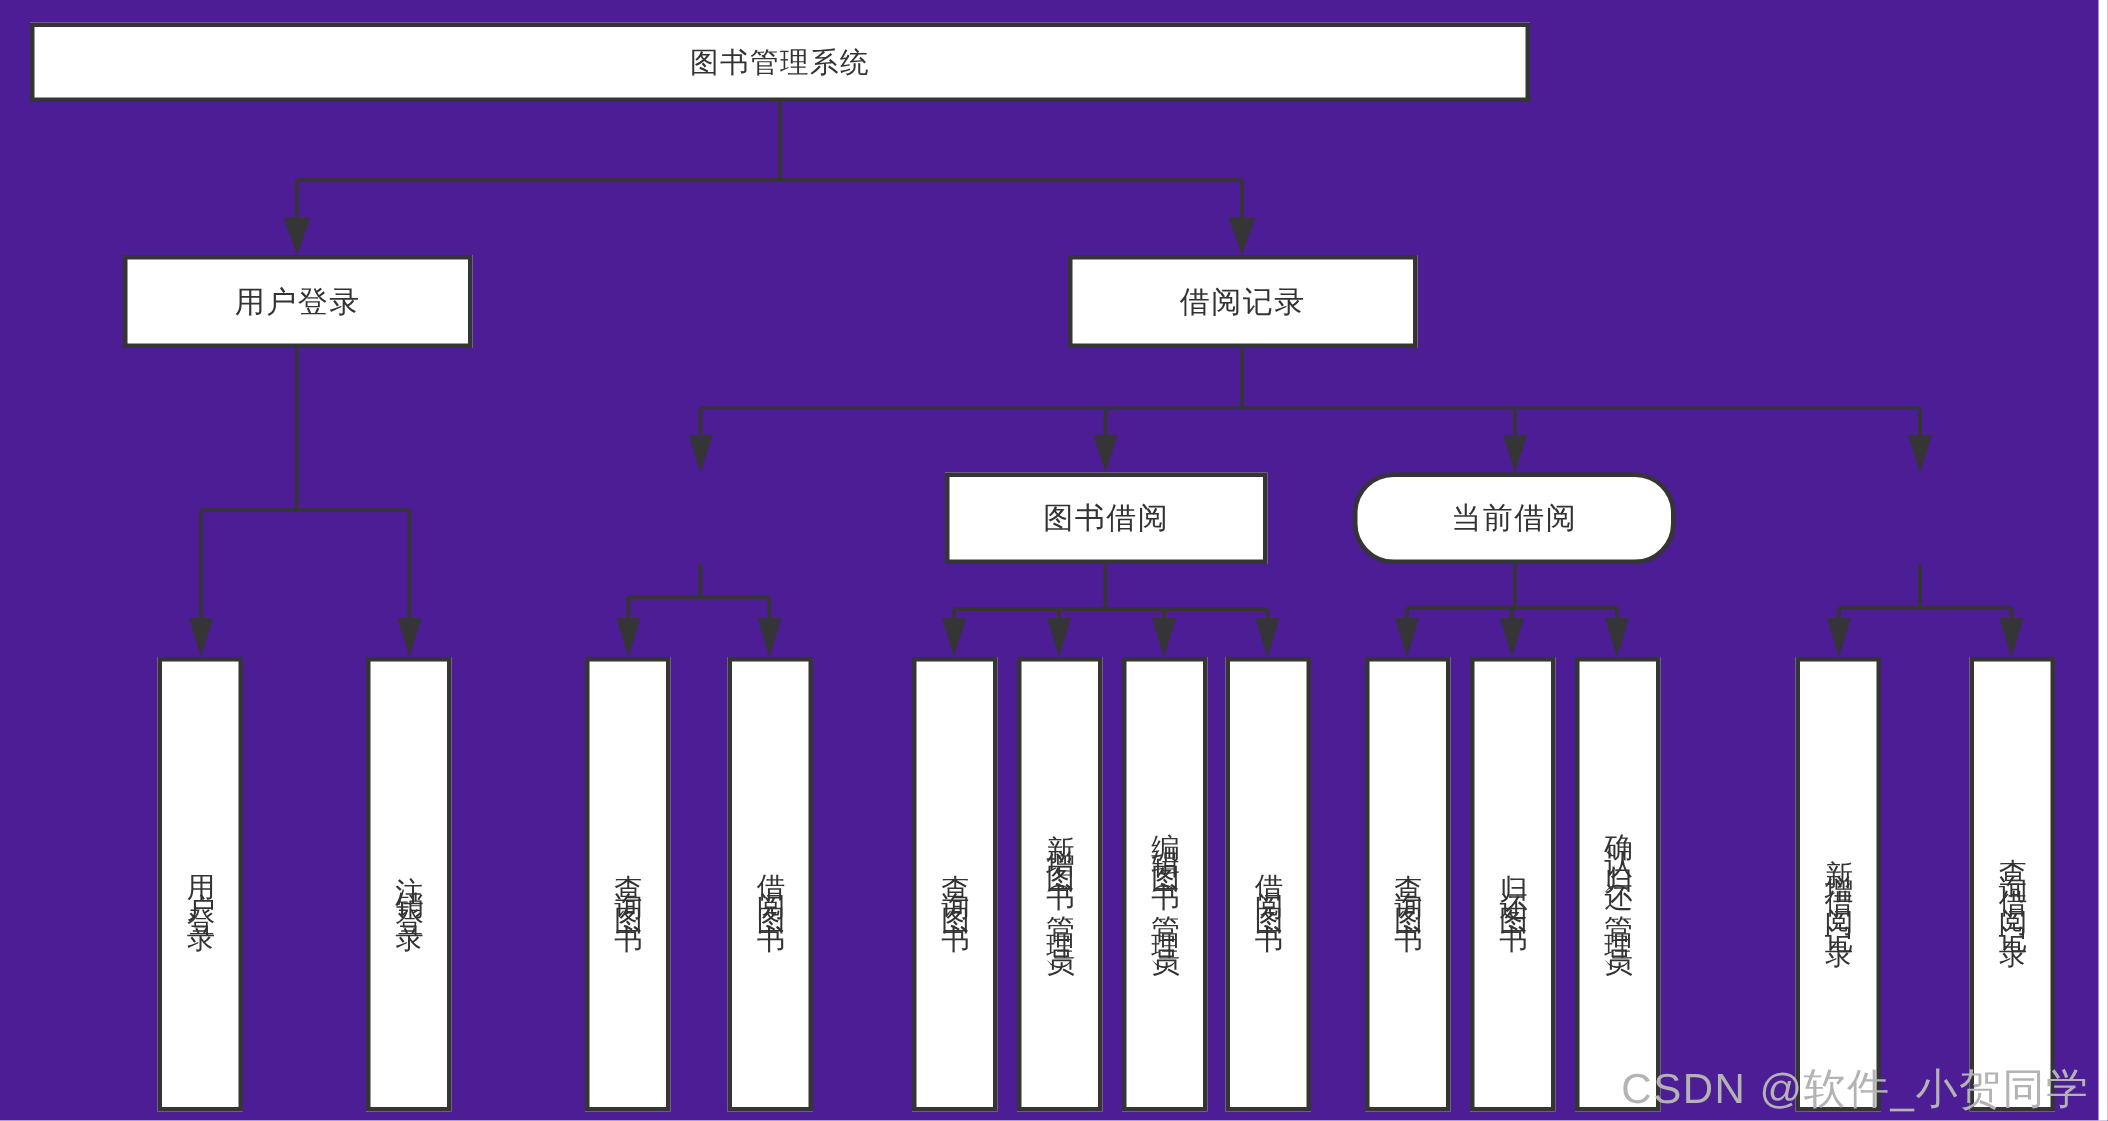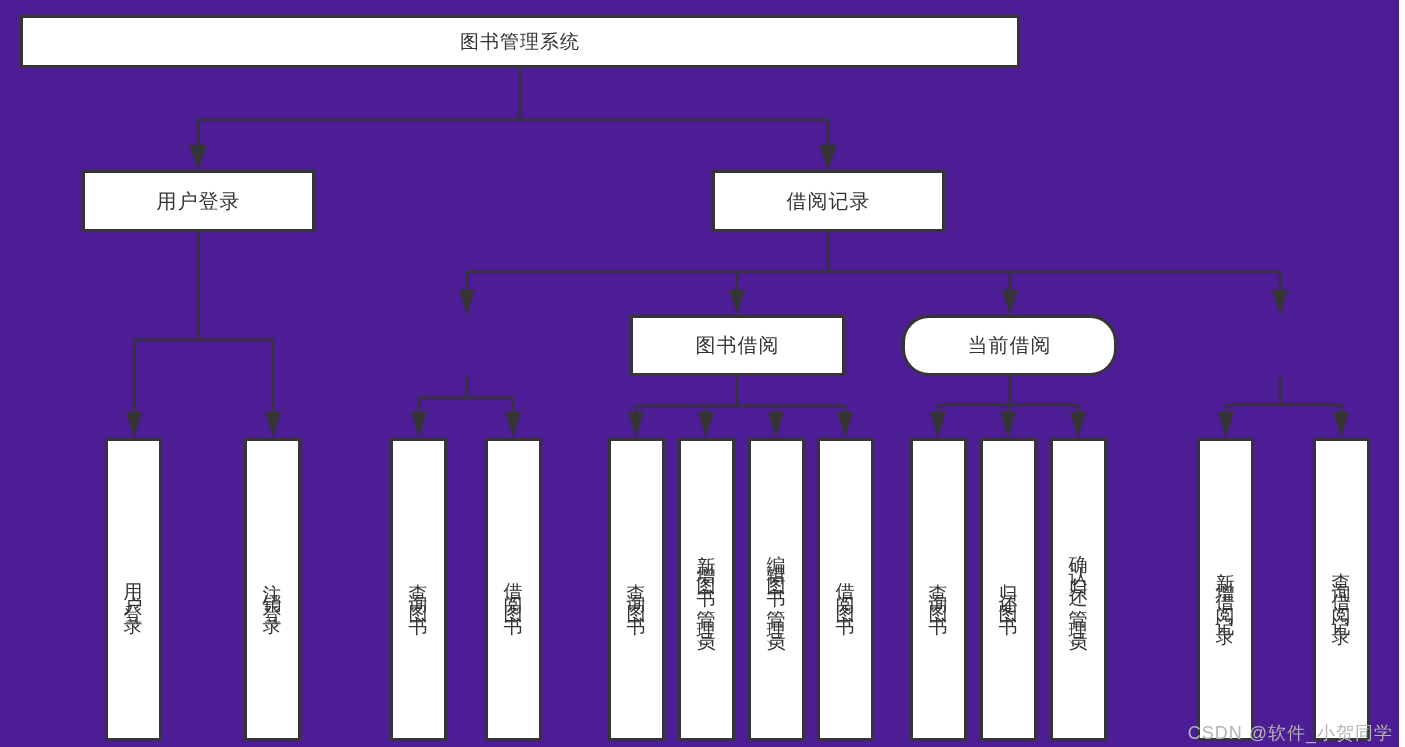--- a/index.html
+++ b/index.html
@@ -44,21 +44,21 @@
     writing-mode: vertical-rl;
     font-size: 19px;
     letter-spacing: 11px;
     line-height: 1;
     white-space: nowrap;
   }
   .watermark {
     position: absolute;
     right: 6px;
     bottom: 2px;
-    font-size: 18px;
+    font-size: 28px;
     color: #b3b3b3;
     letter-spacing: 1px;
     z-index: 10;
     white-space: nowrap;
   }
 </style>
 </head>
 <body>
 
 <div class="canvas">

